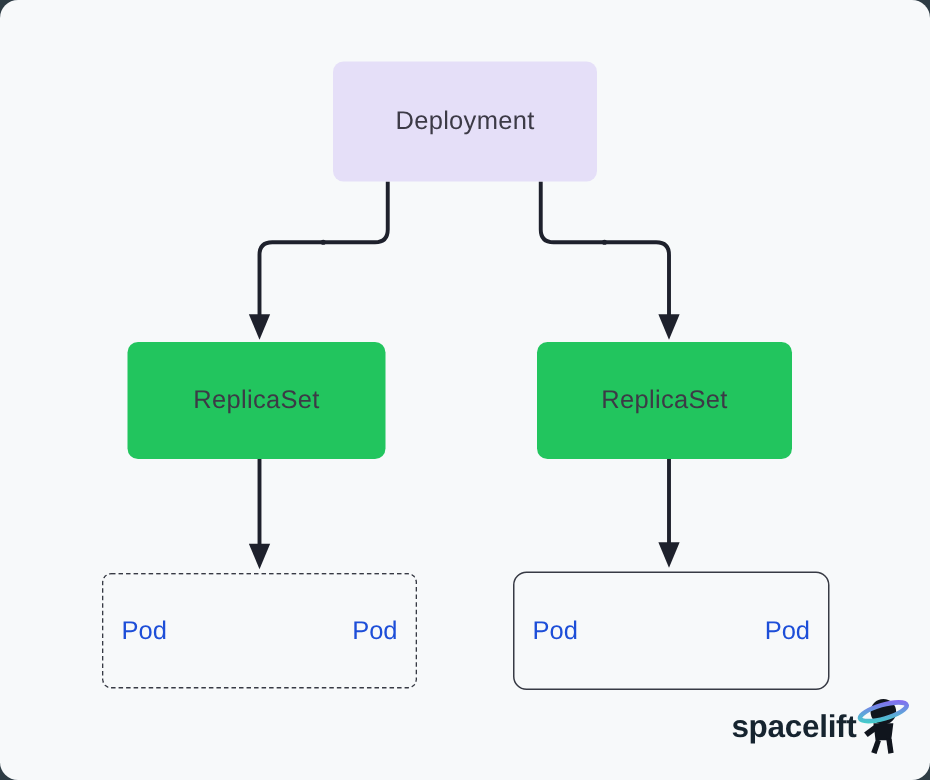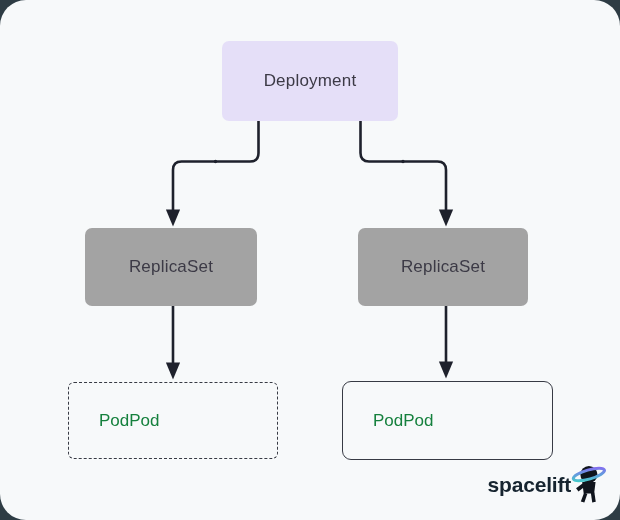--- a/index.html
+++ b/index.html
@@ -6,54 +6,55 @@
     margin: 0;
     padding: 0;
     background: #2E3C44;
     font-family: "Liberation Sans", "DejaVu Sans", sans-serif;
   }
   .canvas {
     position: relative;
     width: 620px;
     height: 520px;
     background: #F7F9FA;
-    border-radius: 26px;
+    border-radius: 12px;
     overflow: hidden;
   }
   .node {
     position: absolute;
     display: flex;
     align-items: center;
     justify-content: center;
     font-size: 17px;
     color: #3C3A46;
     letter-spacing: 0.2px;
   }
   .node-deployment {
     left: 222px; top: 41px;
     width: 176px; height: 80px;
     background: #E5DFF8;
     border-radius: 7px;
   }
   .node-replicaset {
-    background: #a3a3a3;
+    background: #22c55e;
     border-radius: 7px;
     top: 228px;
     height: 78px;
   }
   .node-replicaset.left  { left: 85px;  width: 172px; }
   .node-replicaset.right { left: 358px; width: 170px; }
   .pod-group {
     position: absolute;
     display: flex;
     align-items: center;
-    padding: 0 30px;
+    justify-content: space-between;
+    padding: 0 12px;
     box-sizing: border-box;
     font-size: 17px;
-    color: #15803d;
+    color: #1d4ed8;
     background: transparent;
   }
   .pod-group.dashed {
     left: 68px; top: 382px;
     width: 210px; height: 77px;
     border: 1.6px dashed #373A44;
     border-radius: 6px;
   }
   .pod-group.solid {
     left: 342px; top: 381px;

